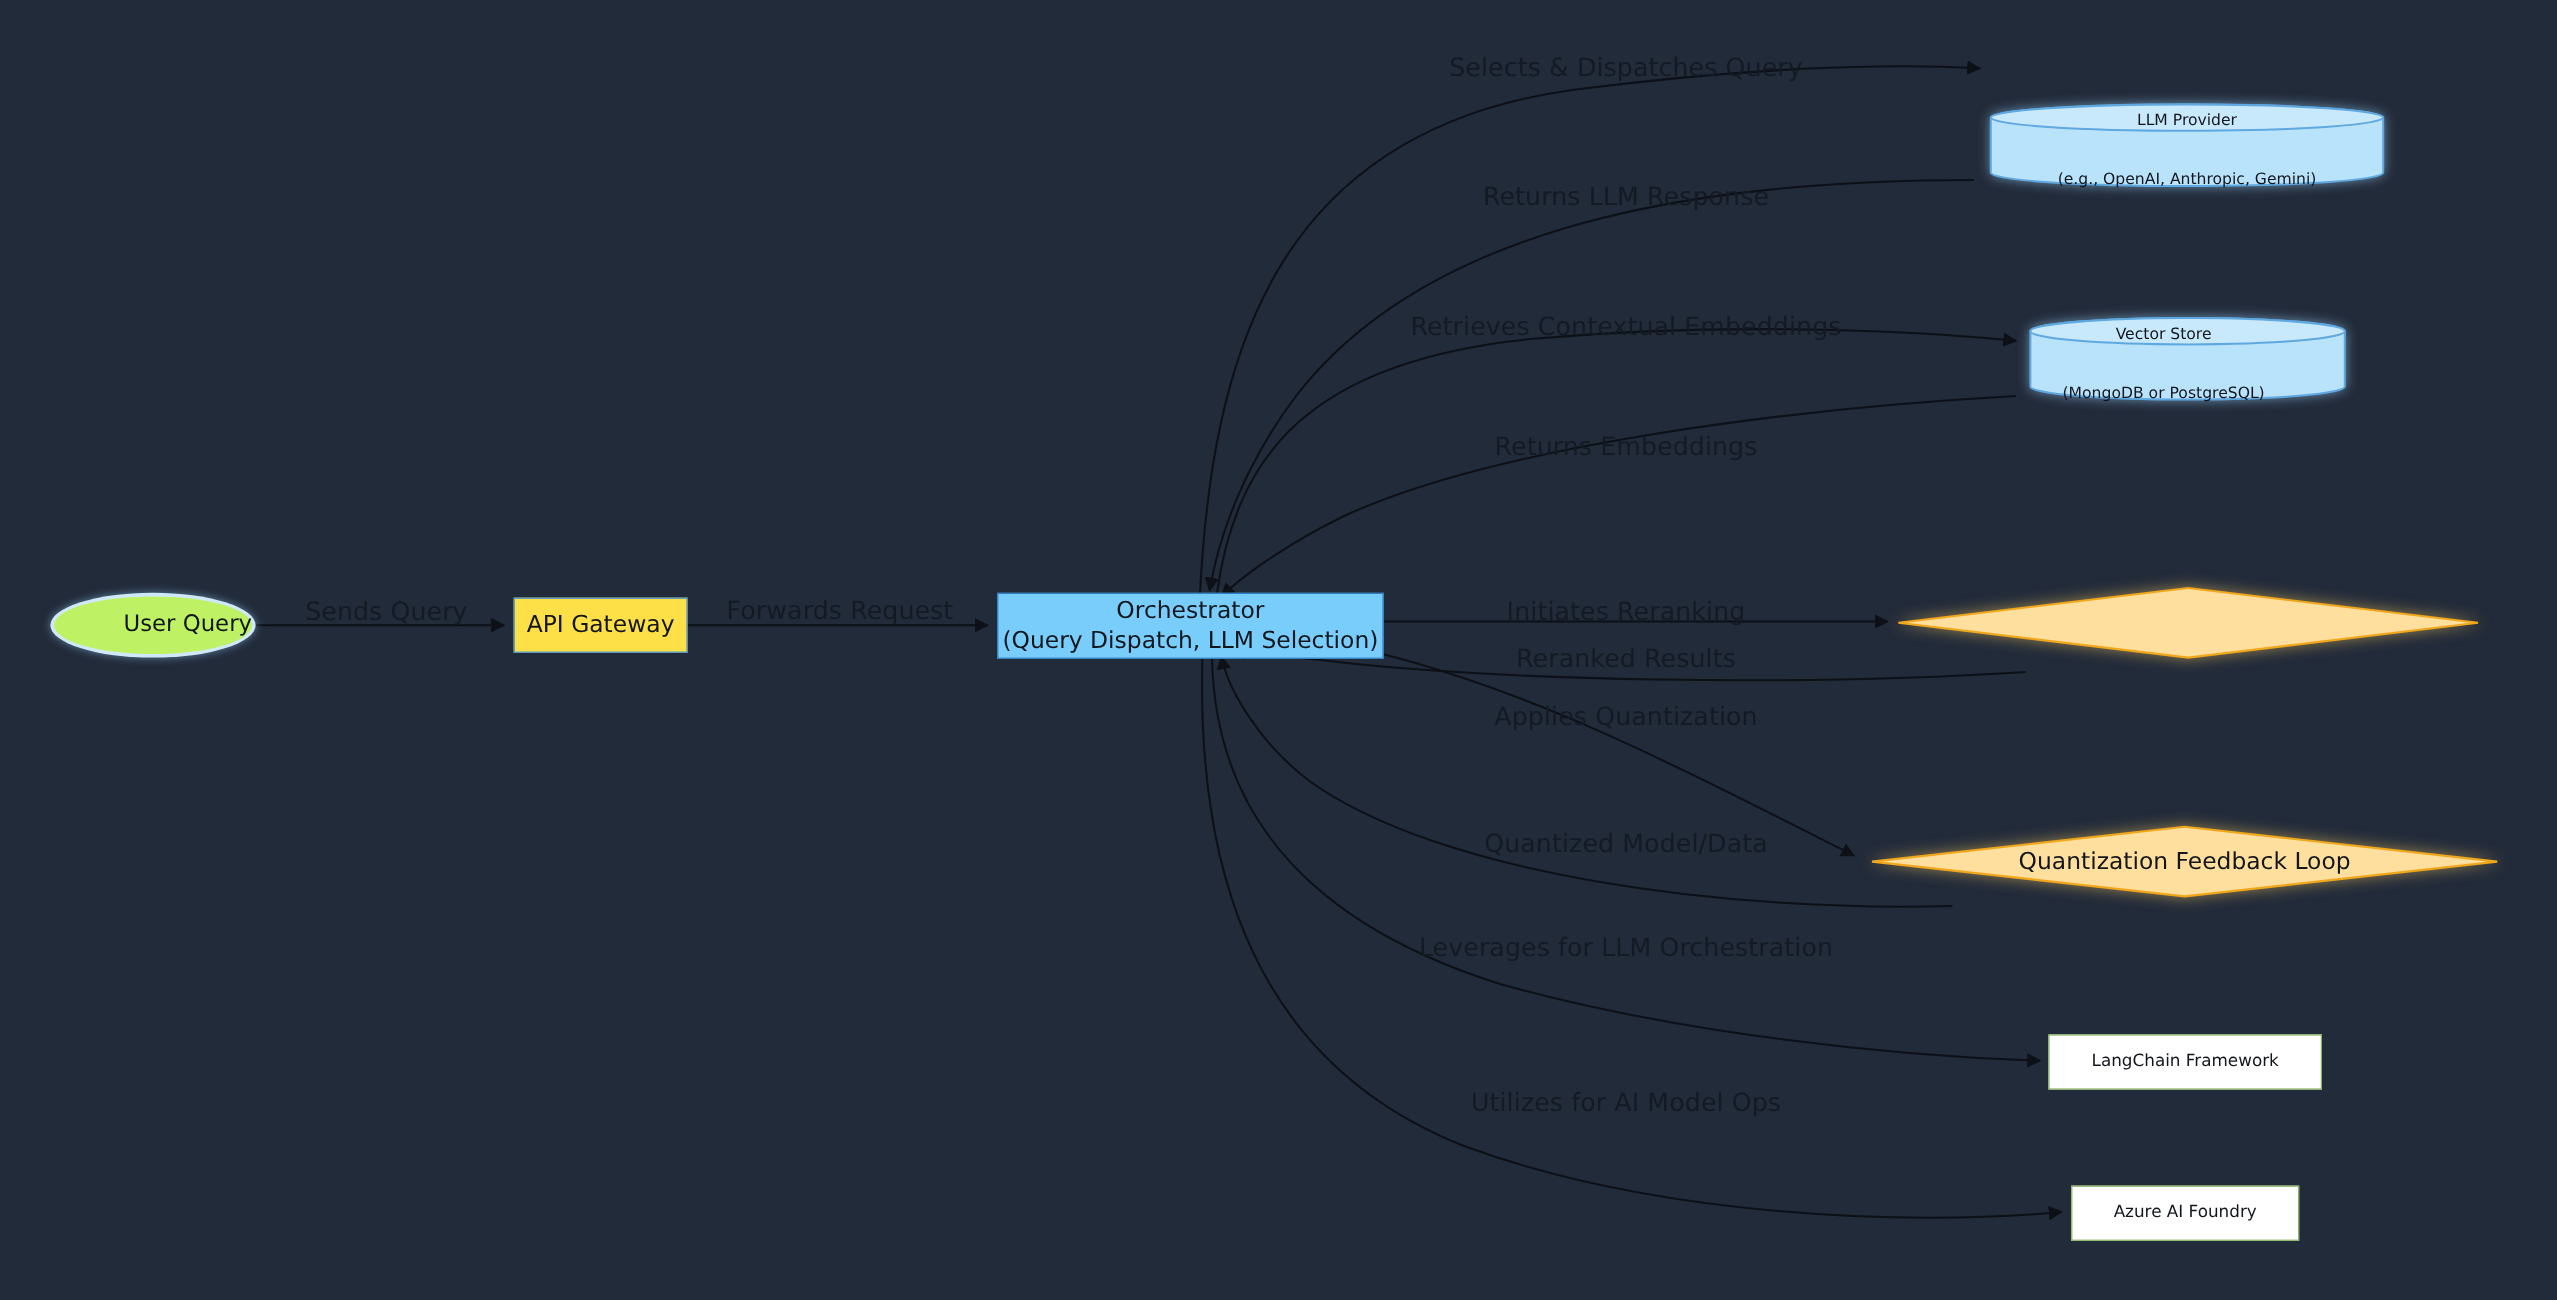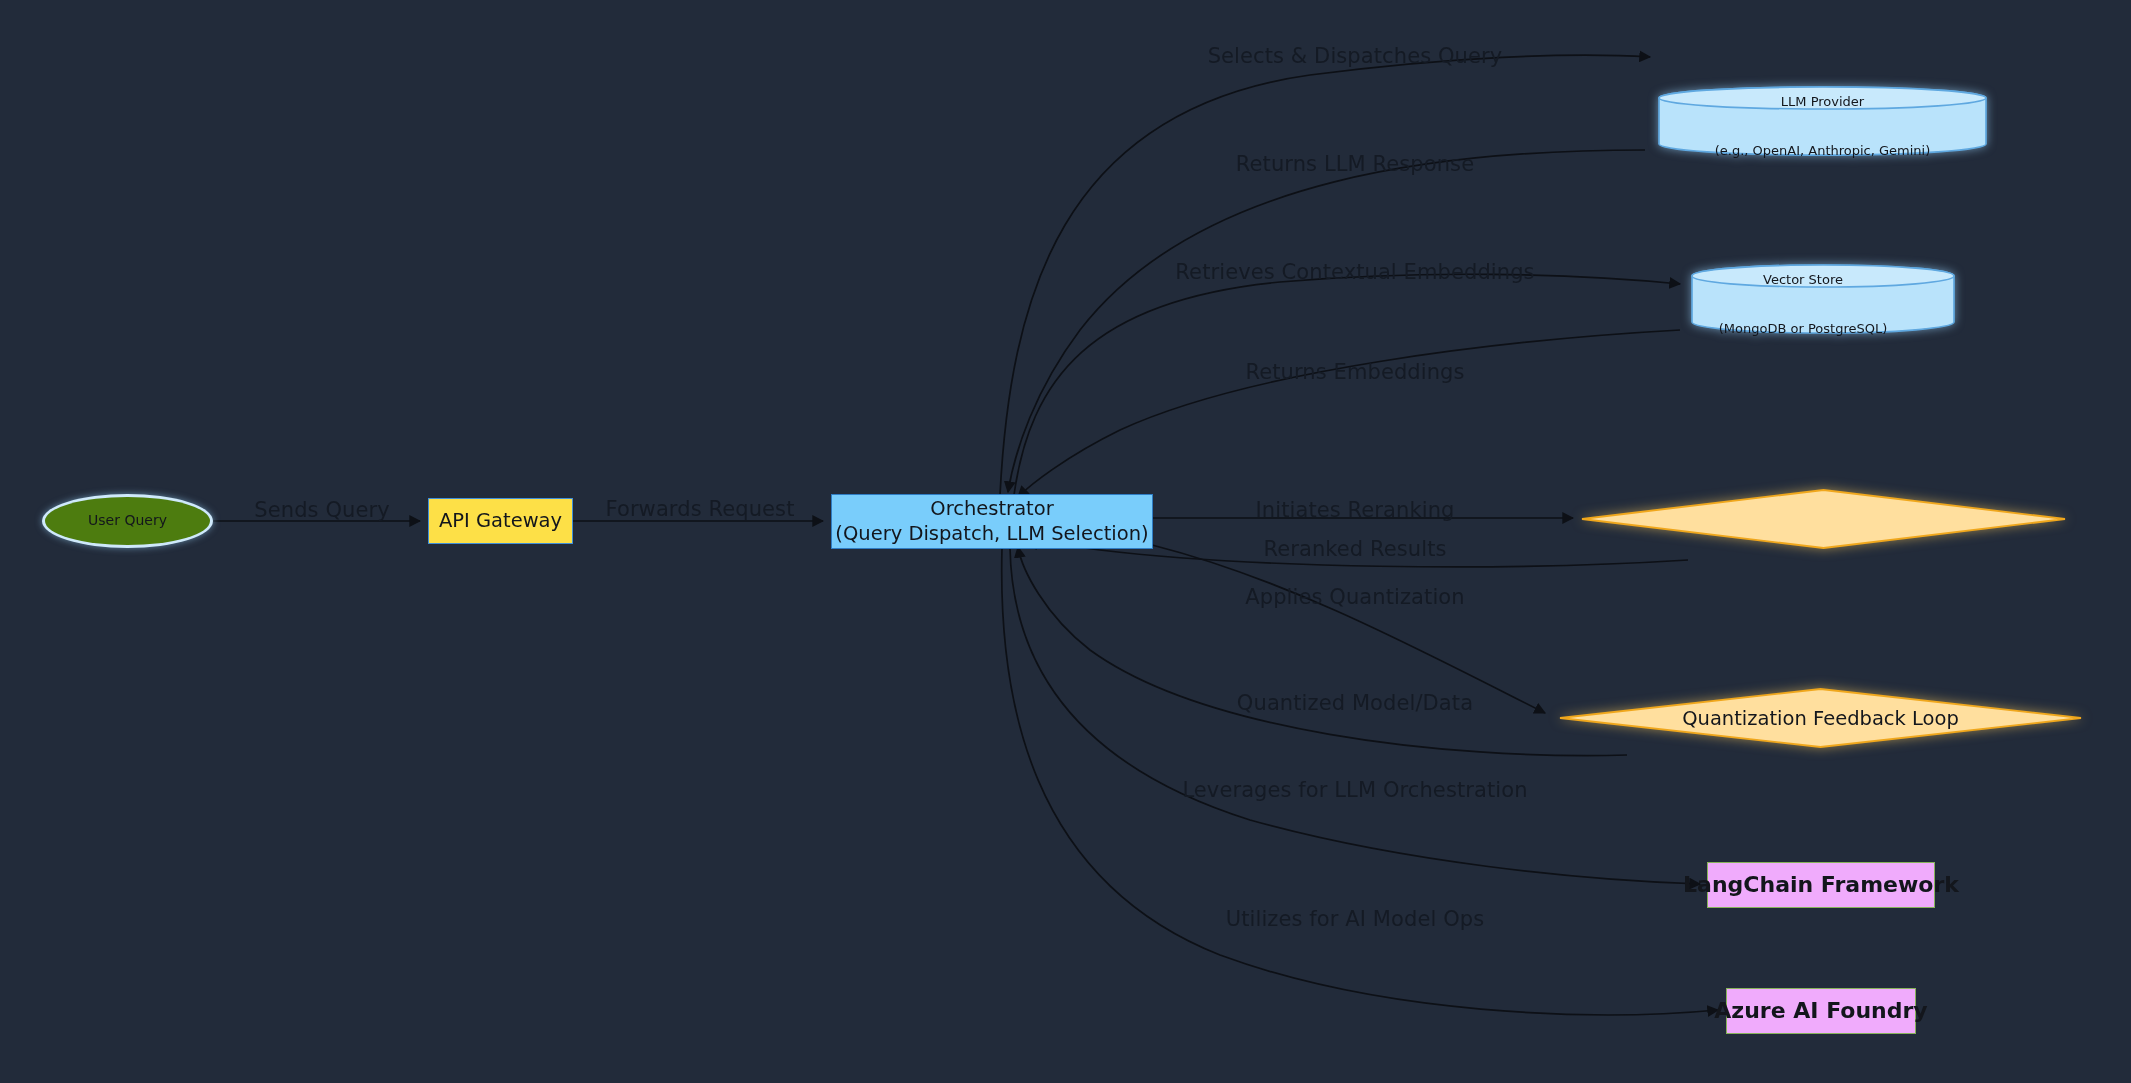--- a/index.html
+++ b/index.html
@@ -39,32 +39,32 @@
   .rect {
     border: 1.6px solid #3f8fd9;
     background: #fde047;
     font-size: 19.5px;
   }
   .rect.bright {
     background: #79cdfb;
     border-color: #2f7dc4;
   }
   .rect.green {
-    background: #f0abfc;
+    background: #ffffff;
     border: 1.6px solid #87b35a;
-    font-size: 22px;
-    font-weight: bold;
+    font-size: 14px;
   }
 
   
   .ellipse {
     border-radius: 50%;
-    background: #4d7c0f;
+    background: #bef264;
     box-shadow: 0 0 0 3px #cfe9fb, 0 0 7px 3px rgba(150,205,245,0.55);
-    font-size: 14px;
+    font-size: 19px;
+    justify-content: flex-end;
   }
 
   
   .cyl-wrap {
     position: absolute;
     z-index: 3;
     filter: drop-shadow(0 0 5px rgba(150,205,245,0.6));
   }
   .cyl-wrap svg { display:block; }
   .cyl-label {

